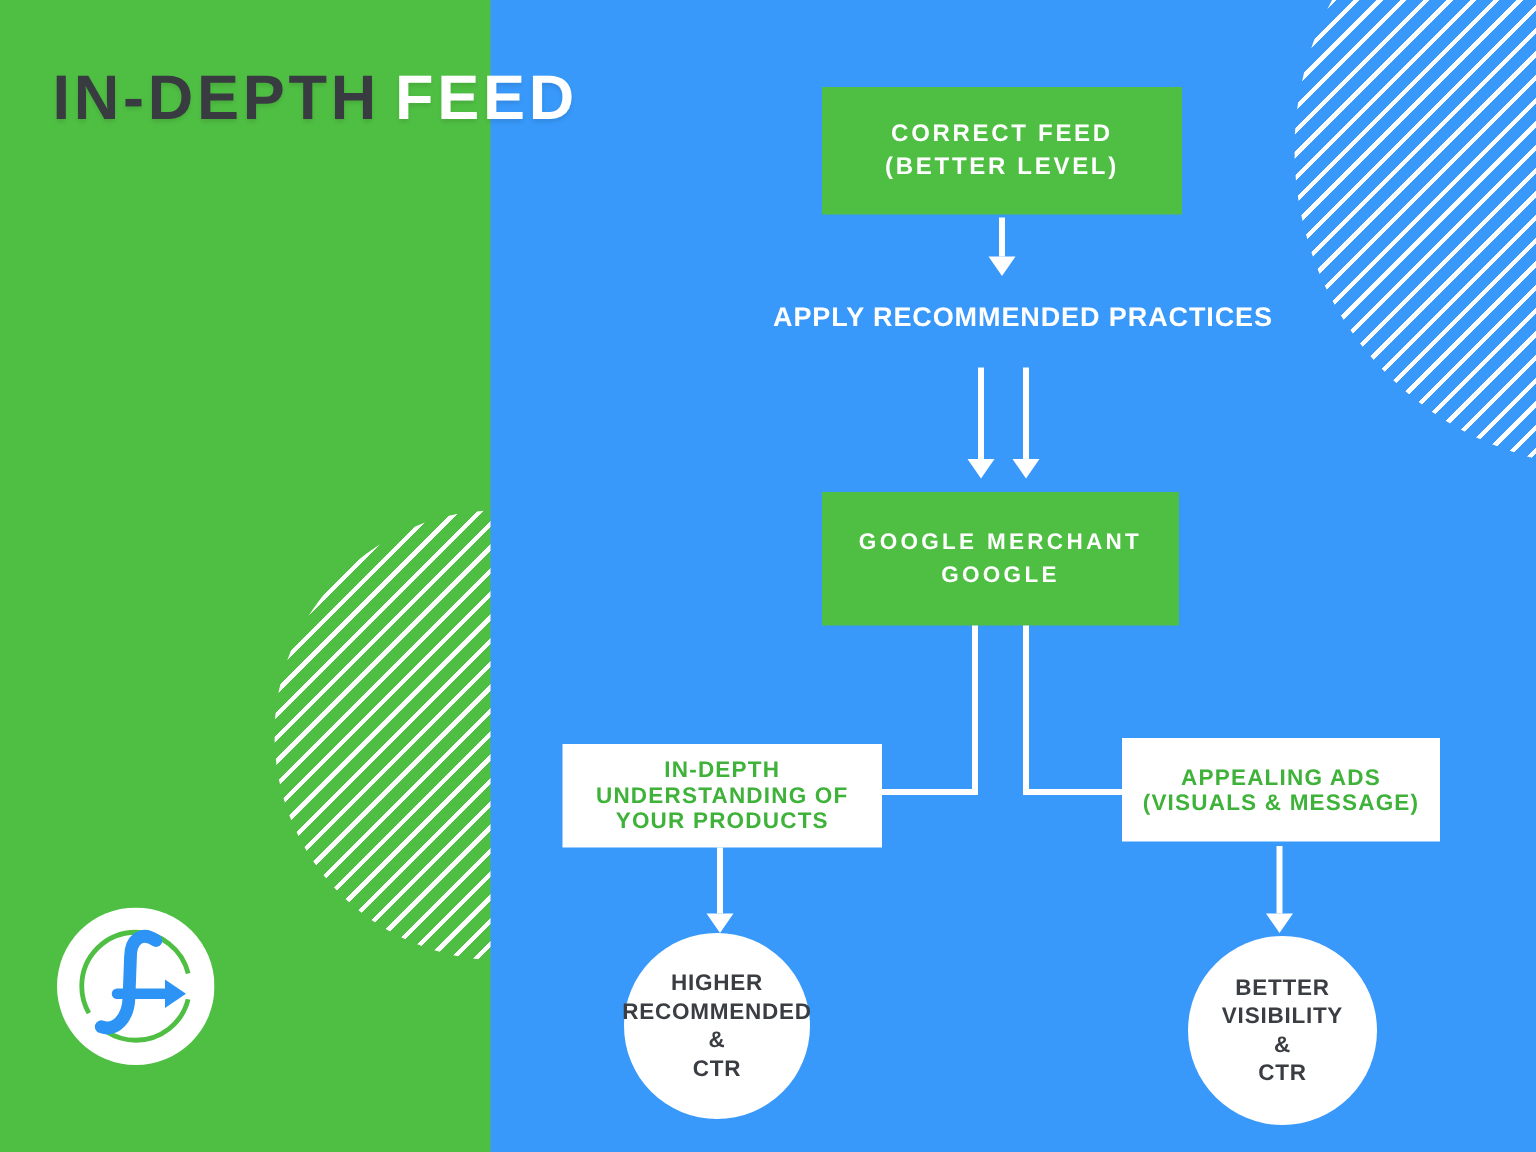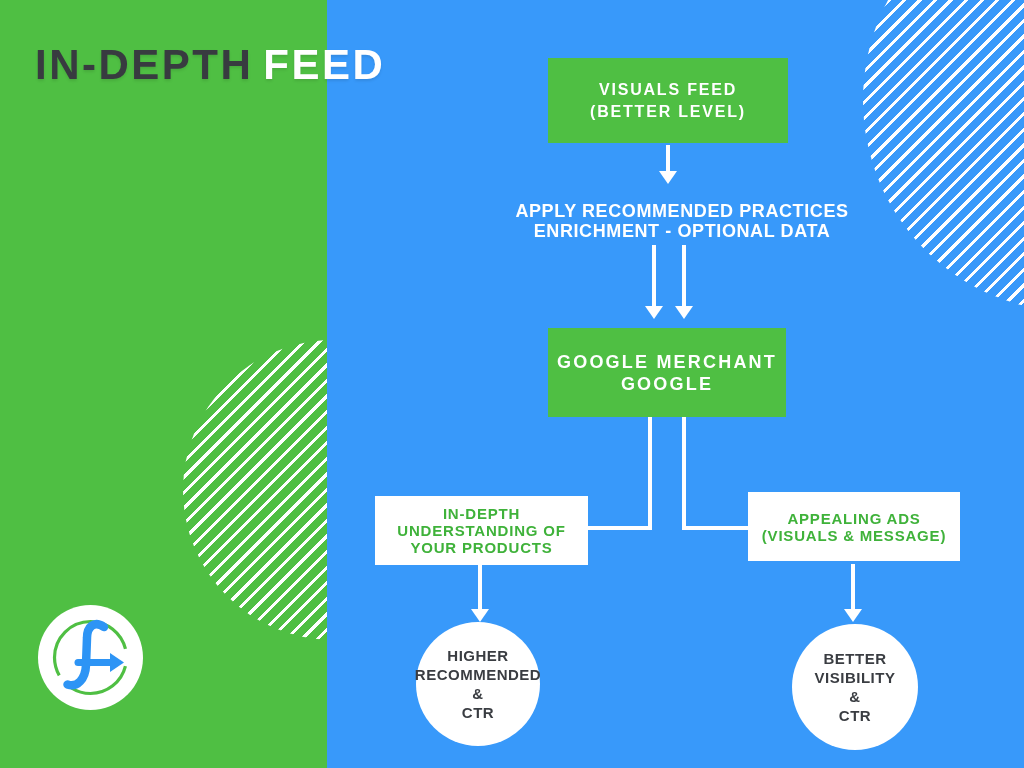--- a/index.html
+++ b/index.html
@@ -83,35 +83,34 @@
     <svg viewBox="0 0 105 105" width="105" height="105">
       <circle cx="52.5" cy="52.5" r="52.5" fill="#ffffff"></circle>
       <circle cx="52.5" cy="52.5" r="36" fill="none" stroke="#4FBF43" stroke-width="3.2" stroke-dasharray="67.8 17.6 123 17.6" stroke-dashoffset="217.2"></circle>
       <path d="M 66,22 C 56,15 49,22 49,33 L 48,60 C 47.5,74 39,83 29.5,79.5" fill="none" stroke="#2D94F5" stroke-width="8.5" stroke-linecap="round"></path>
       <path d="M 40,57.5 L 72,57.5" fill="none" stroke="#2D94F5" stroke-width="7" stroke-linecap="round"></path>
       <polygon points="72,48 86,57.5 72,67" fill="#2D94F5"></polygon>
     </svg>
   </div>
 
   <div class="gnode" style="left:548px;top:58px;width:240px;height:85px;">
-    <div>VISUALS FEED</div>
+    <div>CORRECT FEED</div>
     <div>(BETTER LEVEL)</div>
   </div>
 
   <div class="arrow" style="left:666px;top:145px;height:26px;"></div>
 
   <div class="flabel" style="left:492px;top:201px;width:380px;">
     <div>APPLY RECOMMENDED PRACTICES</div>
-    <div>ENRICHMENT - OPTIONAL DATA</div>
   </div>
 
   <div class="arrow" style="left:652px;top:245px;height:61px;"></div>
   <div class="arrow" style="left:682px;top:245px;height:61px;"></div>
 
-  <div class="gnode" style="left:548px;top:328px;width:238px;height:89px;letter-spacing:2.2px;font-size:18px;">
+  <div class="gnode" style="left:548px;top:328px;width:238px;height:89px;letter-spacing:2.2px;font-size:15px;">
     <div>GOOGLE MERCHANT</div>
     <div>GOOGLE</div>
   </div>
 
   <div class="cline" style="left:648px;top:417px;width:4px;height:113px;"></div>
   <div class="cline" style="left:588px;top:526px;width:64px;height:4px;"></div>
   <div class="cline" style="left:682px;top:417px;width:4px;height:113px;"></div>
   <div class="cline" style="left:682px;top:526px;width:66px;height:4px;"></div>
 
   <div class="wnode" style="left:375px;top:496px;width:213px;height:69px;">

